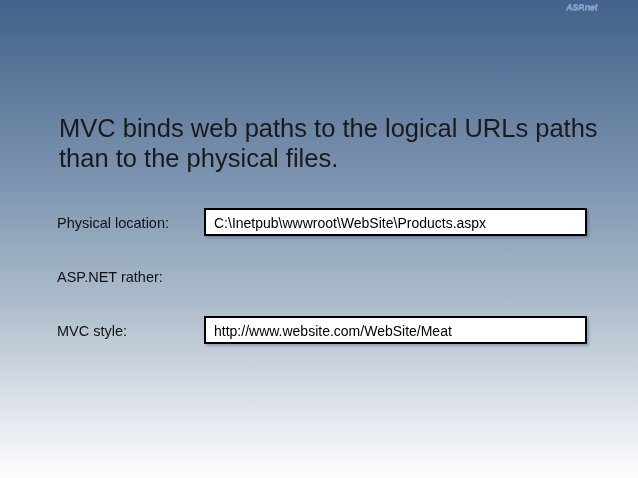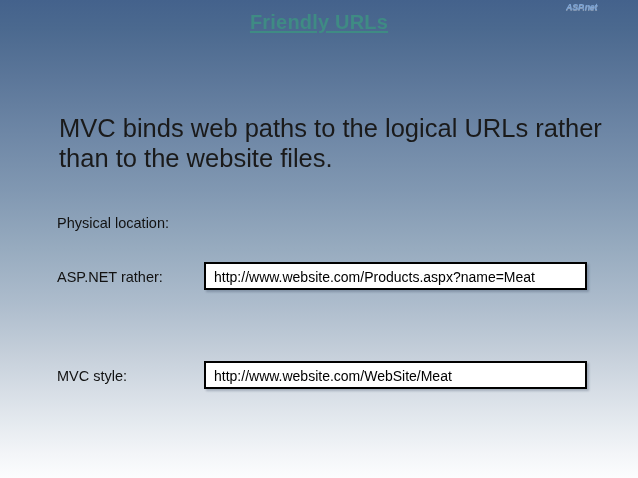--- a/index.html
+++ b/index.html
@@ -103,21 +103,21 @@
 
   
   .row {
     position: absolute;
     left: 57px;
     width: 530px;
     height: 22px;
   }
   #row-physical { top: 208px; }
   #row-aspnet   { top: 262px; }
-  #row-mvc      { top: 316px; margin-top: 45px; }
+  #row-mvc      { top: 316px; }
 
   .row-label {
     position: absolute;
     left: 0;
     top: 7px;
     font-size: 14.5px;
     color: #121212;
     white-space: nowrap;
   }
 
@@ -140,37 +140,36 @@
     line-height: 18px;
     color: #000000;
     white-space: nowrap;
   }
 </style>
 </head>
 <body>
 
 <div id="slide">
 
-  <div id="slide-title">Friendly URLs</div>
 
   <div id="logo">
     <div class="logo-asp">ASP.net</div>
   </div>
 
-  <div id="heading">MVC binds web paths to the logical URLs rather than to the website files.</div>
+  <div id="heading">MVC binds web paths to the logical URLs paths than to the physical files.</div>
 
   <div class="row" id="row-physical">
     <div class="row-label">Physical location:</div>
+    <div class="url-box">
+      <div class="url-text">C:\Inetpub\wwwroot\WebSite\Products.aspx</div>
+    </div>
   </div>
 
   <div class="row" id="row-aspnet">
     <div class="row-label">ASP.NET rather:</div>
-    <div class="url-box">
-      <div class="url-text">http://www.website.com/Products.aspx?name=Meat</div>
-    </div>
   </div>
 
   <div class="row" id="row-mvc">
     <div class="row-label">MVC style:</div>
     <div class="url-box">
       <div class="url-text">http://www.website.com/WebSite/Meat</div>
     </div>
   </div>
 
 </div>

